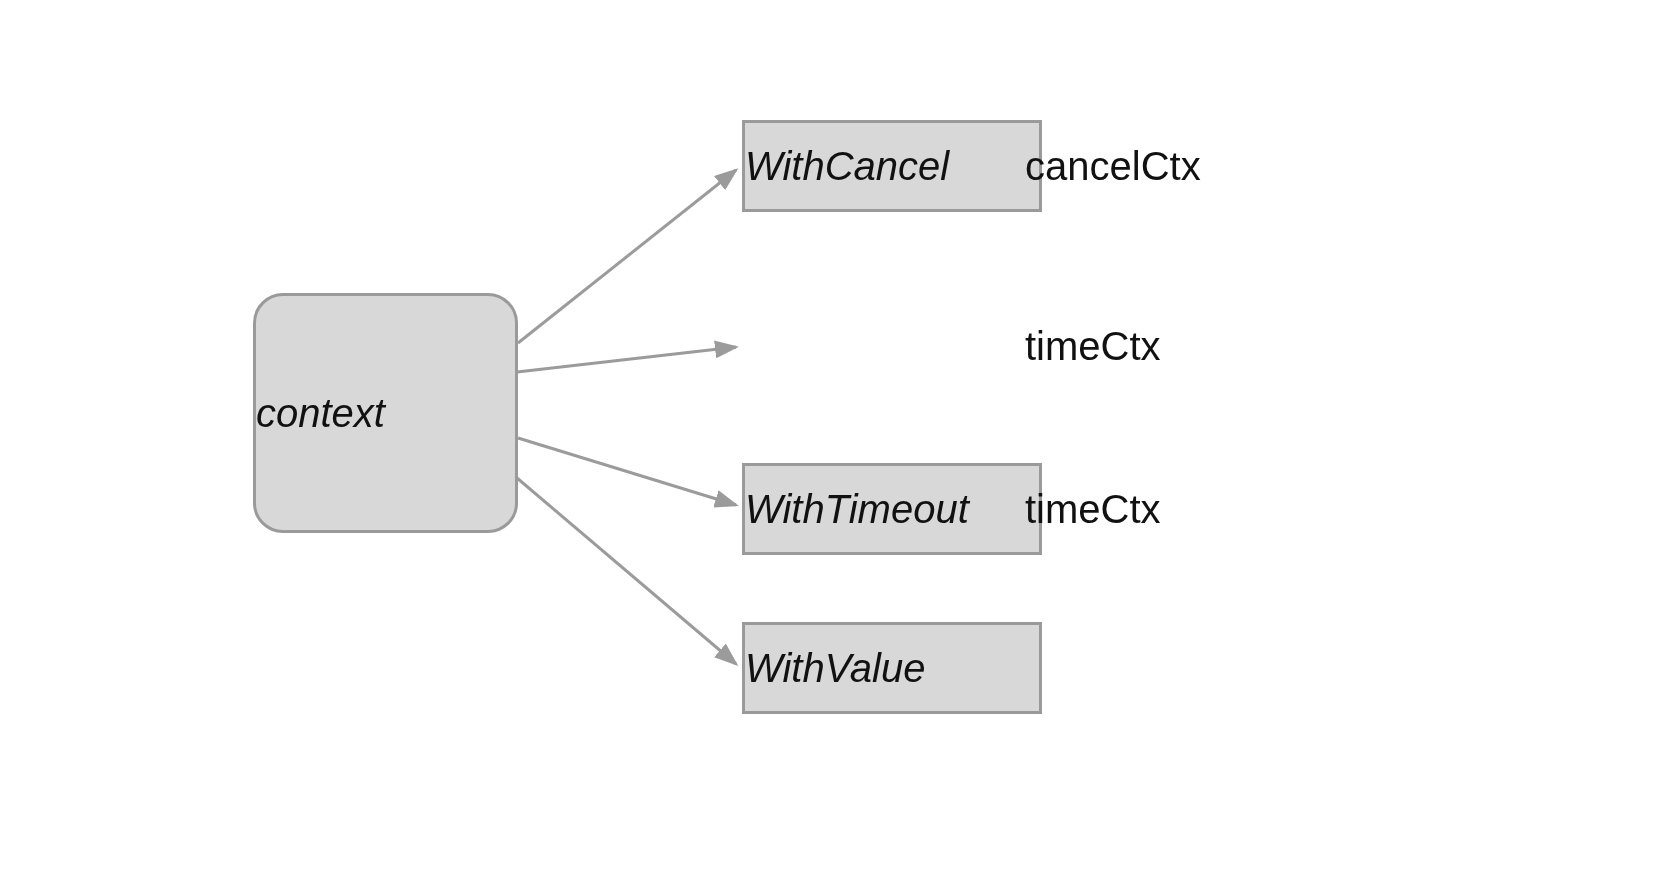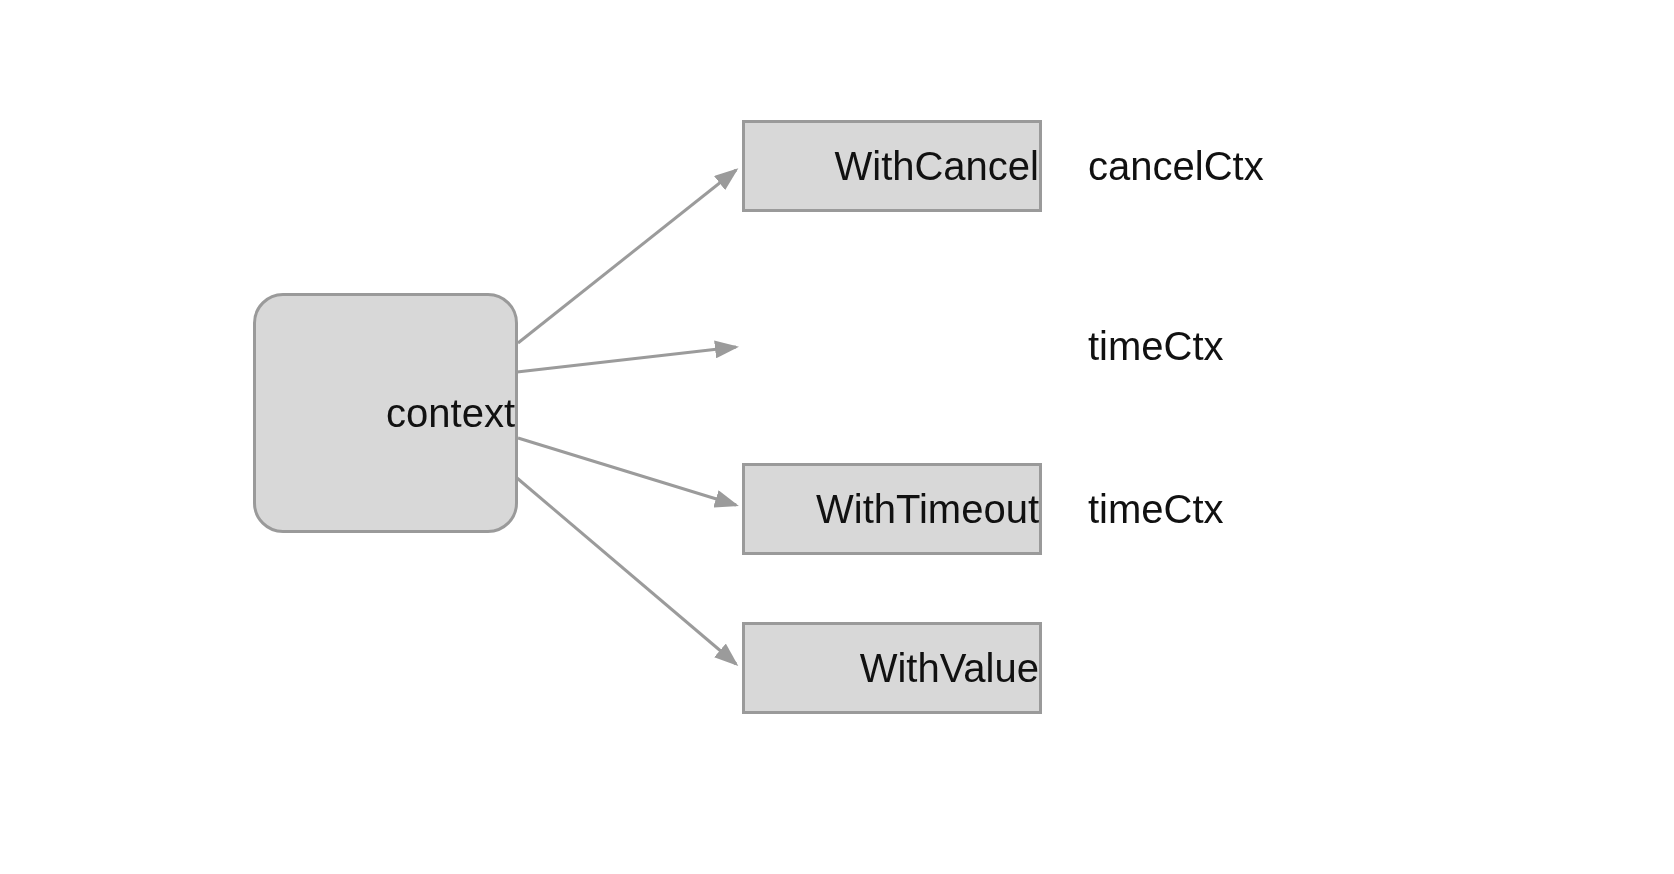--- a/index.html
+++ b/index.html
@@ -28,44 +28,44 @@
   }
   .arrows-layer line {
     stroke: var(--arrow);
     stroke-width: 3;
   }
   .node {
     position: absolute;
     background: var(--node-fill);
     display: flex;
     align-items: center;
-    justify-content: flex-end;
+    justify-content: flex-start;
     text-align: center;
+    font-style: italic;
   }
   .node-root {
     left: 253px; top: 293px;
     width: 265px; height: 240px;
     border: 3px solid var(--node-border);
     border-radius: 30px;
     font-size: 40px;
-    padding-left: 21px;
   }
   .node-box {
     left: 742px;
     width: 300px; height: 92px;
     border: 3px solid var(--node-border);
     font-size: 40px;
   }
   .node-box.b0 { top: 120px; }
   .node-box.b1 { top: 300px; }
   .node-box.b2 { top: 463px; }
   .node-box.b3 { top: 622px; }
   .ctx-label {
     position: absolute;
-    left: 1088px;
+    left: 1025px;
     height: 92px;
     display: flex;
     align-items: center;
     font-size: 40px;
     white-space: nowrap;
     text-align: right;
   }
   .ctx-label.l0 { top: 120px; }
   .ctx-label.l1 { top: 300px; }
   .ctx-label.l2 { top: 463px; }

